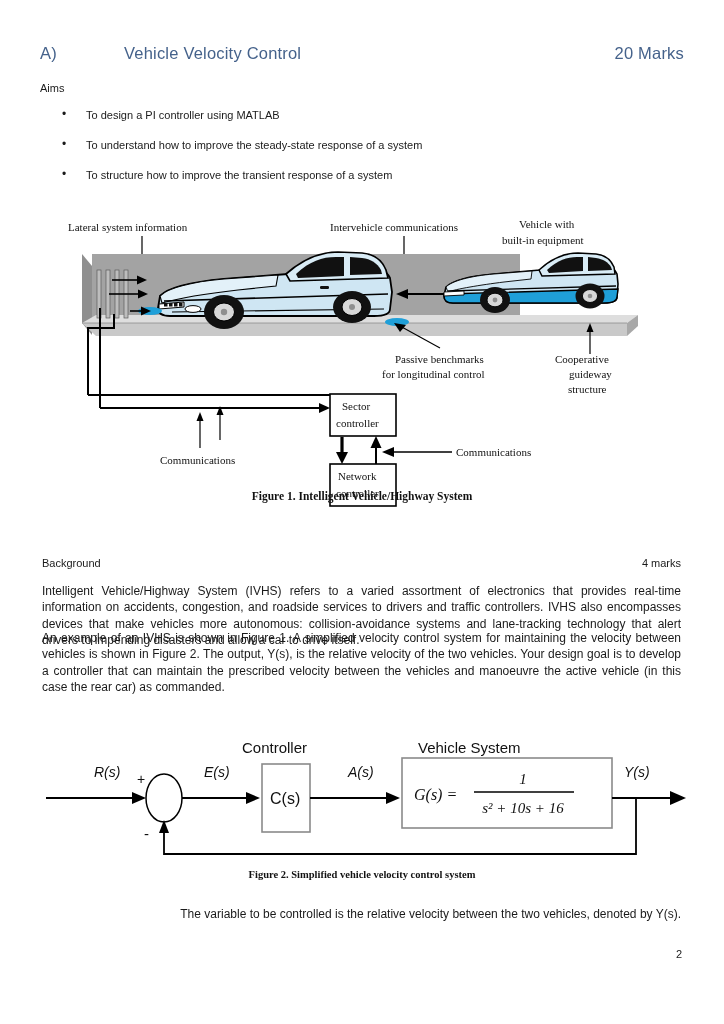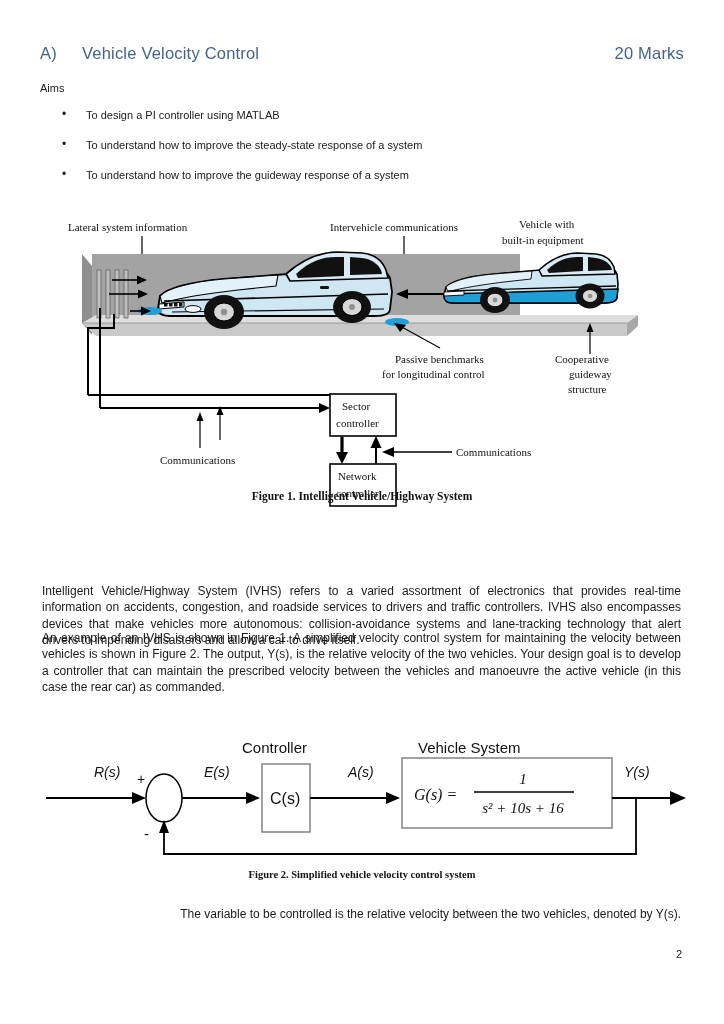--- a/index.html
+++ b/index.html
@@ -30,21 +30,21 @@
     left: 40px;
     top: 44px;
     width: 644px;
     display: flex;
     align-items: baseline;
     color: #45628b;
     font-size: 16.5px;
     letter-spacing: .2px;
   }
   .heading-letter { width: 42px; flex: none; }
-  .heading-title  { flex: 1 1 auto; }
+  .heading-title  { flex: 1 1 auto; margin-left: 42px; }
   .heading-marks  { flex: none; text-align: center; }
 
   .aims-label {
     position: absolute;
     left: 40px;
     top: 82px;
     font-size: 11px;
     color: #1a1a1a;
   }
 
@@ -186,21 +186,21 @@
     <li>
       <span class="bul">•</span>
       <span>To design a PI controller using MATLAB</span>
     </li>
     <li>
       <span class="bul">•</span>
       <span>To understand how to improve the steady-state response of a system</span>
     </li>
     <li>
       <span class="bul">•</span>
-      <span>To understand how to improve the guideway response of a system</span>
+      <span>To structure how to improve the transient response of a system</span>
     </li>
   </ul>
 
   <div class="fig1">
     <svg width="604" height="300" viewBox="0 0 604 300" xmlns="http://www.w3.org/2000/svg">
 
       <text class="lbl-serif" x="16" y="23">Lateral system information</text>
       <text class="lbl-serif" x="278" y="23">Intervehicle communications</text>
       <text class="lbl-serif" x="467" y="20">Vehicle with</text>
       <text class="lbl-serif" x="450" y="36">built-in equipment</text>
@@ -341,20 +341,24 @@
       <polygon points="324,228 318.5,240 329.5,240" fill="#000"></polygon>
 
       <line x1="400" y1="244" x2="340" y2="244" stroke="#000" stroke-width="1.4"></line>
       <polygon points="330,244 342,239 342,249" fill="#000"></polygon>
       <text class="lbl-serif" x="404" y="248">Communications</text>
     </svg>
   </div>
 
   <div class="fig1-caption">Figure 1. Intelligent Vehicle/Highway System</div>
 
+  <div class="bg-row">
+    <span>Background</span>
+    <span>4 marks</span>
+  </div>
 
   <div class="para" id="para-1">Intelligent Vehicle/Highway System (IVHS) refers to a varied assortment of electronics that provides real-time information on accidents, congestion, and roadside services to drivers and traffic controllers. IVHS also encompasses devices that make vehicles more autonomous: collision-avoidance systems and lane-tracking technology that alert drivers to impending disasters and allow a car to drive itself.</div>
   <div class="para" id="para-2">An example of an IVHS is shown in Figure 1. A simplified velocity control system for maintaining the velocity between vehicles is shown in Figure 2. The output, Y(s), is the relative velocity of the two vehicles. Your design goal is to develop a controller that can maintain the prescribed velocity between the vehicles and manoeuvre the active vehicle (in this case the rear car) as commanded.</div>
 
   <div class="fig2">
     <svg width="660" height="130" viewBox="0 0 660 130" xmlns="http://www.w3.org/2000/svg">
 
       <text class="lbl-sans" font-size="15" x="206" y="17">Controller</text>
       <text class="lbl-sans" font-size="15" x="382" y="17">Vehicle System</text>
 

